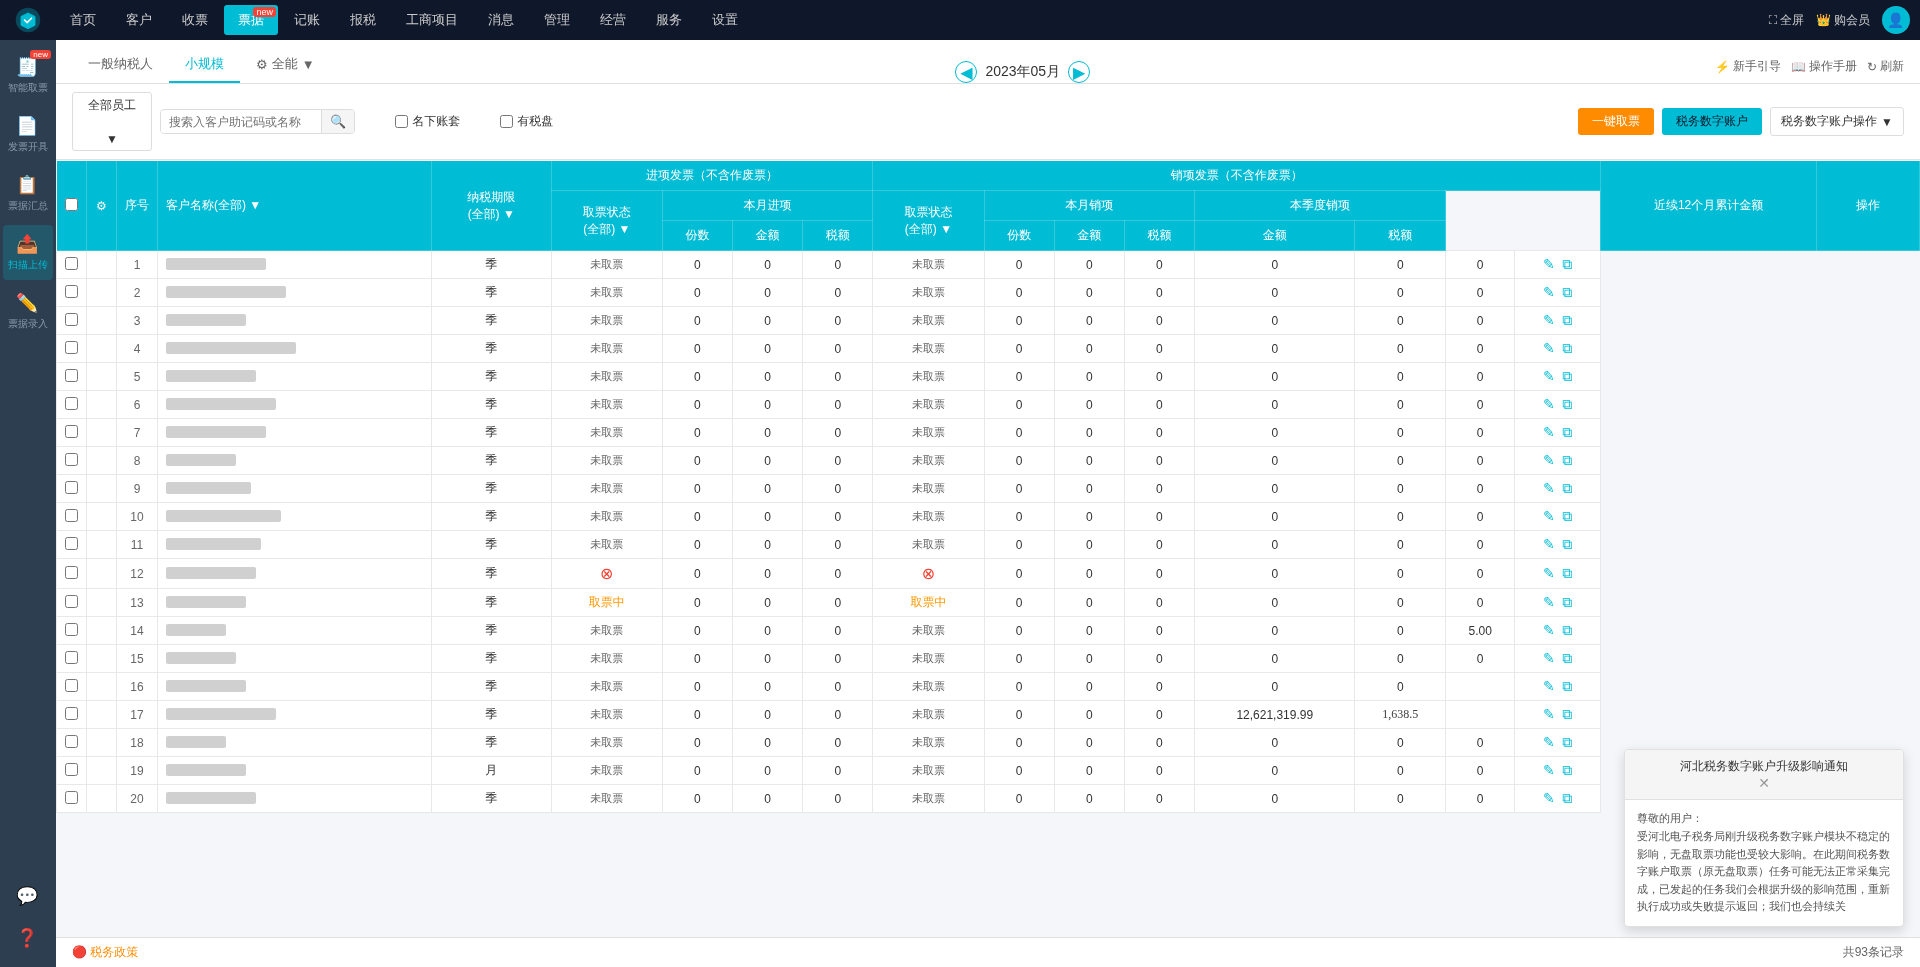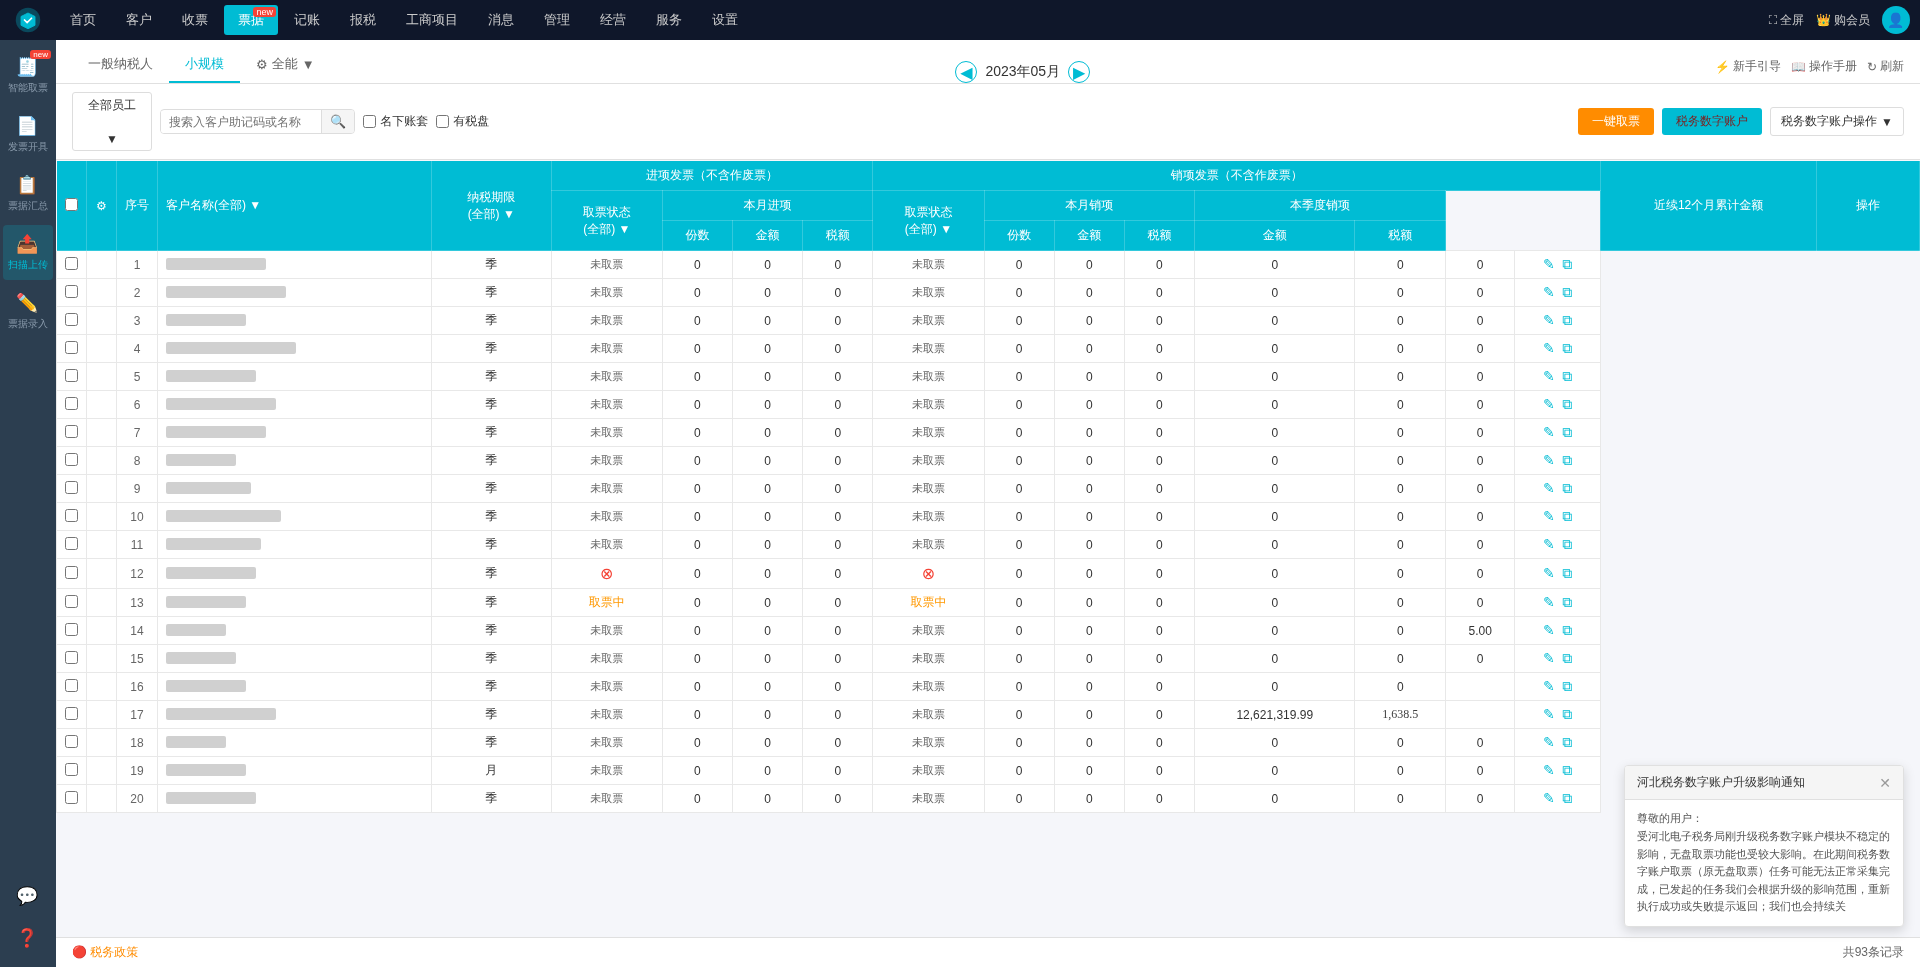--- a/index.html
+++ b/index.html
@@ -197,34 +197,35 @@
       padding: 4px 8px;
       cursor: pointer;
       font-size: 13px;
     }
     .checkbox-label {
       display: flex;
       align-items: center;
       gap: 4px;
       font-size: 12px;
       cursor: pointer;
+      margin-left: 32px;
     }
     .toolbar-spacer { flex: 1; }
     .btn-primary {
       background: #ff8c00;
       color: #fff;
       border: none;
       border-radius: 3px;
       padding: 5px 14px;
       font-size: 12px;
       cursor: pointer;
     }
     .btn-teal {
       background: #00bcd4;
-      color: #7f1d1d;
+      color: #0f172a;
       border: none;
       border-radius: 3px;
       padding: 5px 14px;
       font-size: 12px;
       cursor: pointer;
       display: flex;
       align-items: center;
       gap: 4px;
     }
     .btn-outline {
@@ -337,20 +338,21 @@
     }
     .notif-header {
       background: #f5f5f5;
       padding: 8px 12px;
       font-size: 12px;
       font-weight: 500;
       display: flex;
       align-items: center;
       justify-content: space-between;
       border-bottom: 1px solid #e0e0e0;
+      flex-direction: column;
     }
     .notif-body {
       padding: 10px 12px;
       font-size: 11px;
       color: #555;
       line-height: 1.6;
       max-height: 160px;
       overflow-y: auto;
     }
     .notif-close {

